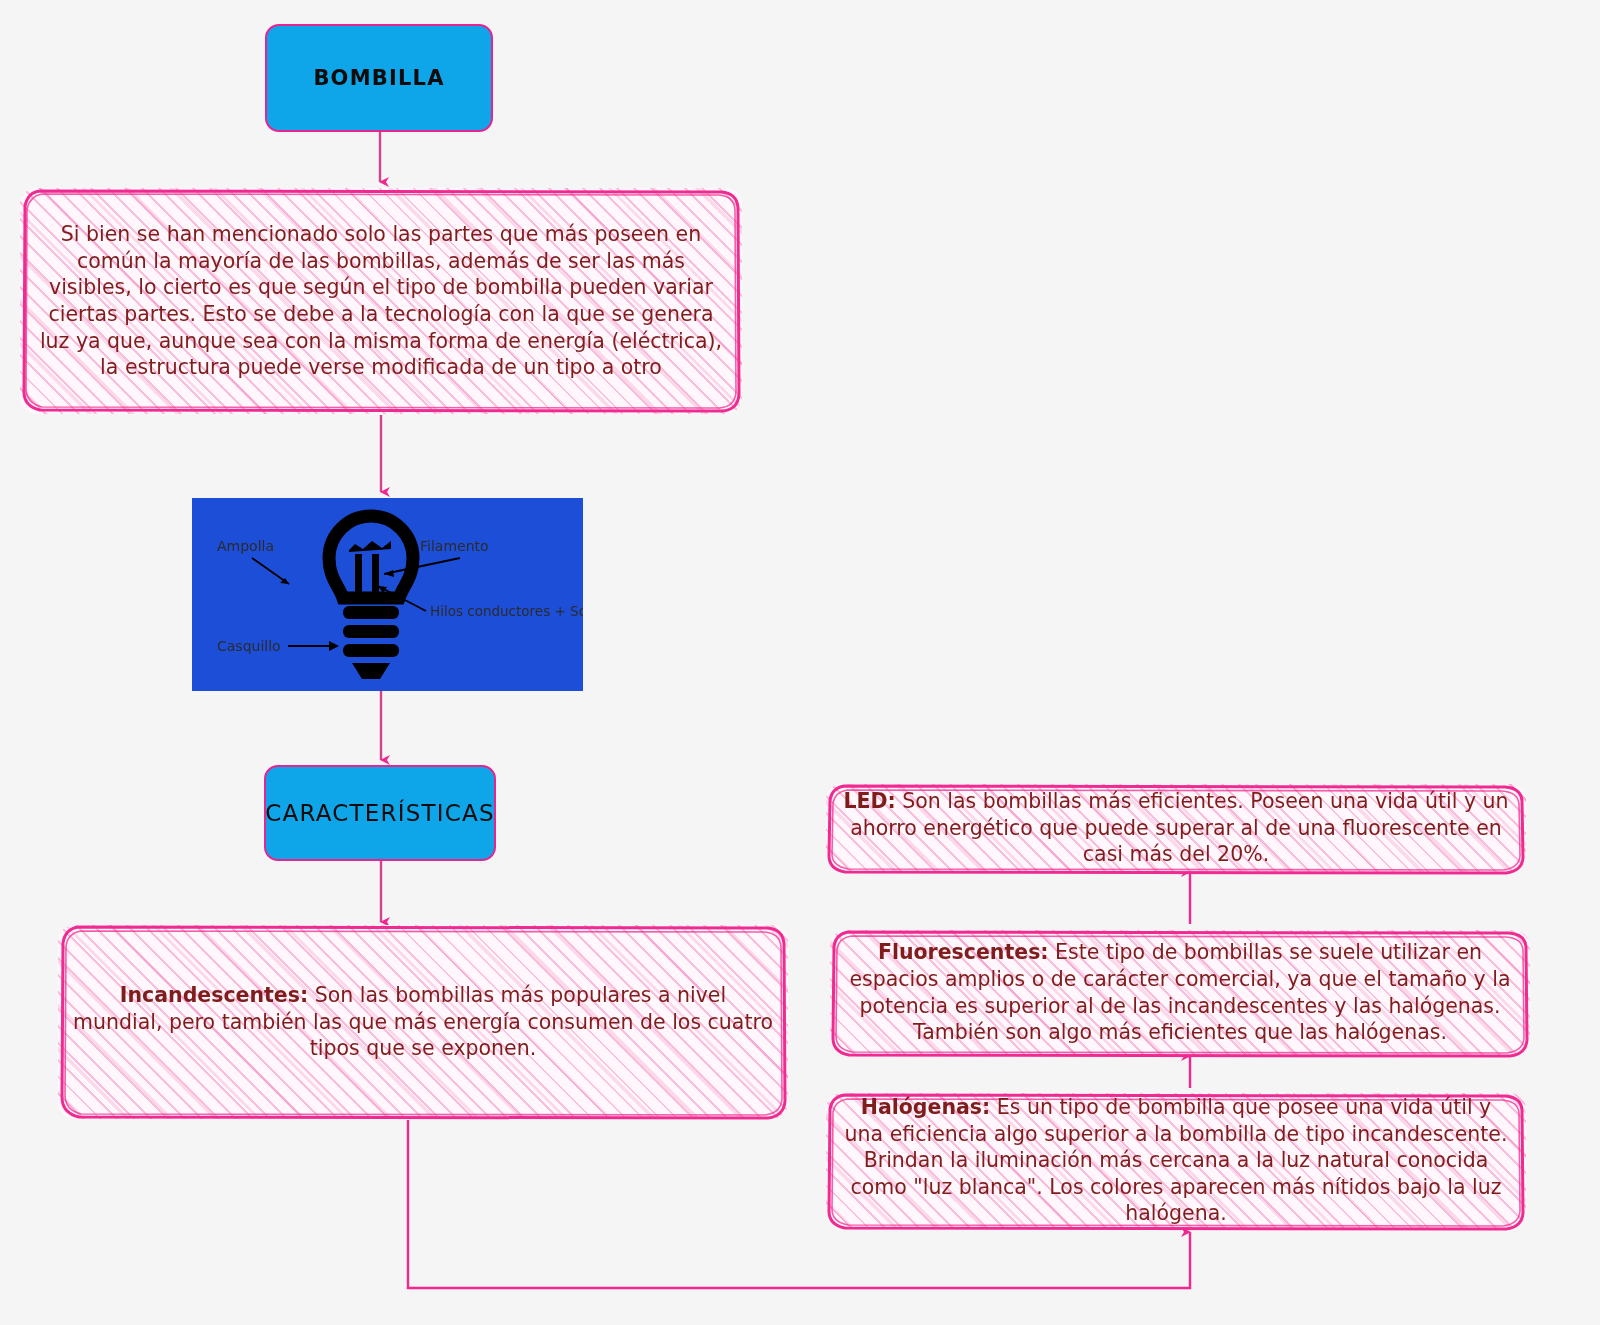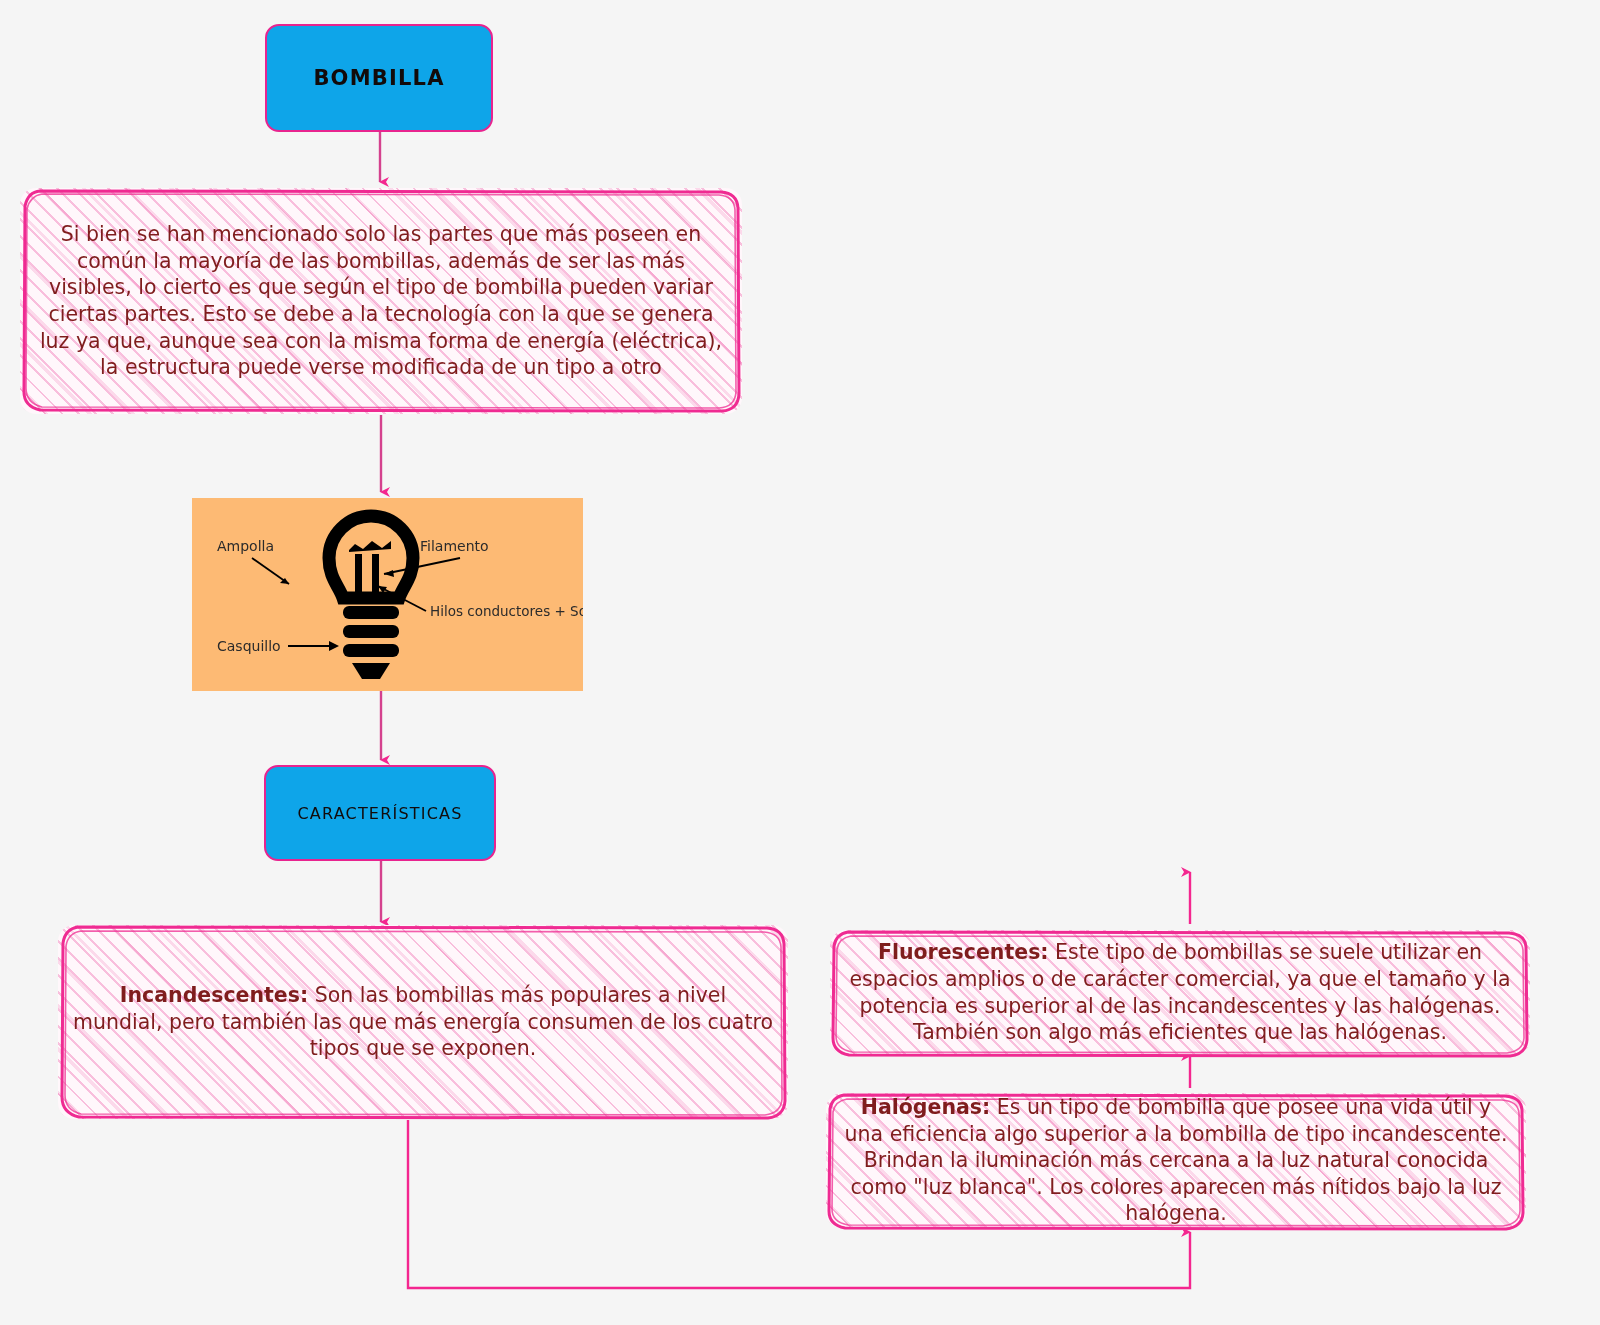--- a/index.html
+++ b/index.html
@@ -116,21 +116,21 @@
     margin: 0;
     line-height: 1.30;
   }
   .sketch-text b {
     font-weight: 700;
   }
 
   
   #bulb-panel {
     position: absolute;
-    background: #fdba74;
+    background: #1d4ed8;
     z-index: 3;
   }
   #bulb-panel svg {
     display: block;
   }
   .bulb-label {
     font-family: "DejaVu Sans", "Liberation Sans", sans-serif;
     fill: #2b2b2b;
   }
 </style>
@@ -232,37 +232,49 @@
       </g>
 
       <g>
         <text class="bulb-label" x="25" y="153" font-size="14">Casquillo</text>
         <line x1="96" y1="148" x2="140" y2="148" stroke="#000000" stroke-width="1.8"></line>
         <path d="M147,148 l-10,-5 l0,10 Z" fill="#000000"></path>
       </g>
     </svg>
   </div>
 
-  <div class="node solid-node" style="left:264px; top:765px; width:232px; height:96px; font-size:16px;">
+  <div class="node solid-node" style="left:264px; top:765px; width:232px; height:96px; font-size:23px;">
     <span class="node-text" style="font-weight:400;">CARACTERÍSTICAS</span>
   </div>
 
   <div class="sketch-node" style="left:58px; top:925px; width:730px; height:194px;">
     <div class="sketch-fill"></div>
     <svg class="sketch-border" viewBox="0 0 738 202" preserveAspectRatio="none">
       <path d="M24,6 Q11,8 9,22 L8,176 Q8,192 25,196 L714,197 Q730,195 731,180 L730,23 Q729,8 713,7 Z" fill="none" stroke="#ef2b92" stroke-width="3"></path>
       <path d="M27,10 Q14,12 12,25 L11,174 Q11,189 27,193 L711,194 Q727,192 728,178 L727,26 Q726,12 710,11 Z" fill="none" stroke="#ef2b92" stroke-width="1.6" opacity="0.75"></path>
     </svg>
     <div class="sketch-text" style="font-size:20.5px;">
       <p>
         <b>Incandescentes:</b><span> Son las bombillas más populares a nivel mundial, pero también las que más energía consumen de los cuatro tipos que se exponen.</span>
       </p>
     </div>
   </div>
 
+  <div class="sketch-node" style="left:826px; top:784px; width:700px; height:88px;">
+    <div class="sketch-fill"></div>
+    <svg class="sketch-border" viewBox="0 0 708 96" preserveAspectRatio="none">
+      <path d="M22,6 Q10,8 8,20 L7,76 Q7,89 23,92 L684,93 Q700,91 701,78 L700,21 Q699,8 683,7 Z" fill="none" stroke="#ef2b92" stroke-width="3"></path>
+      <path d="M25,10 Q13,12 11,23 L10,74 Q10,86 26,89 L681,90 Q697,88 698,76 L697,24 Q696,12 680,11 Z" fill="none" stroke="#ef2b92" stroke-width="1.6" opacity="0.75"></path>
+    </svg>
+    <div class="sketch-text" style="font-size:20.5px;">
+      <p>
+        <b>LED:</b><span> Son las bombillas más eficientes. Poseen una vida útil y un ahorro energético que puede superar al de una fluorescente en casi más del 20%.</span>
+      </p>
+    </div>
+  </div>
 
   <div class="sketch-node" style="left:826px; top:1093px; width:700px; height:135px;">
     <div class="sketch-fill"></div>
     <svg class="sketch-border" viewBox="0 0 708 143" preserveAspectRatio="none">
       <path d="M22,6 Q10,8 8,20 L7,122 Q7,136 23,139 L684,140 Q700,138 701,124 L700,21 Q699,8 683,7 Z" fill="none" stroke="#ef2b92" stroke-width="3"></path>
       <path d="M25,10 Q13,12 11,23 L10,120 Q10,133 26,136 L681,137 Q697,135 698,122 L697,24 Q696,12 680,11 Z" fill="none" stroke="#ef2b92" stroke-width="1.6" opacity="0.75"></path>
     </svg>
     <div class="sketch-text" style="font-size:20.5px;">
       <p>
         <b>Halógenas:</b><span> Es un tipo de bombilla que posee una vida útil y una eficiencia algo superior a la bombilla de tipo incandescente. Brindan la iluminación más cercana a la luz natural conocida como "luz blanca". Los colores aparecen más nítidos bajo la luz halógena.</span>

